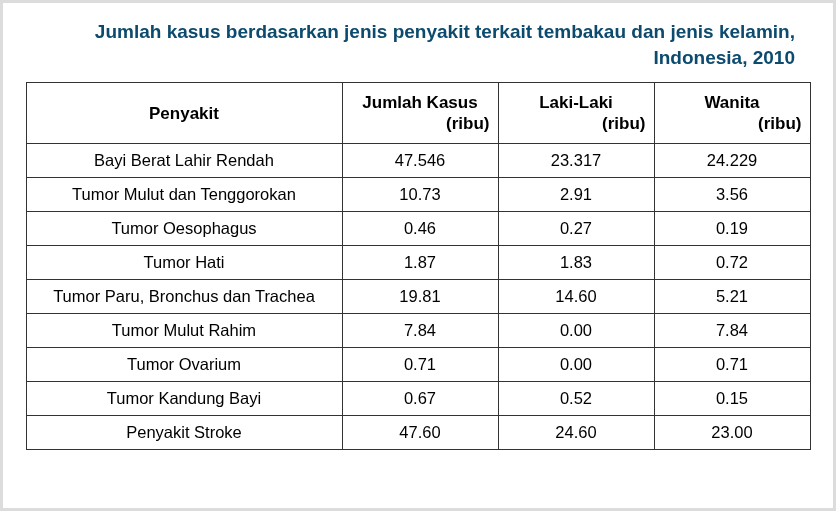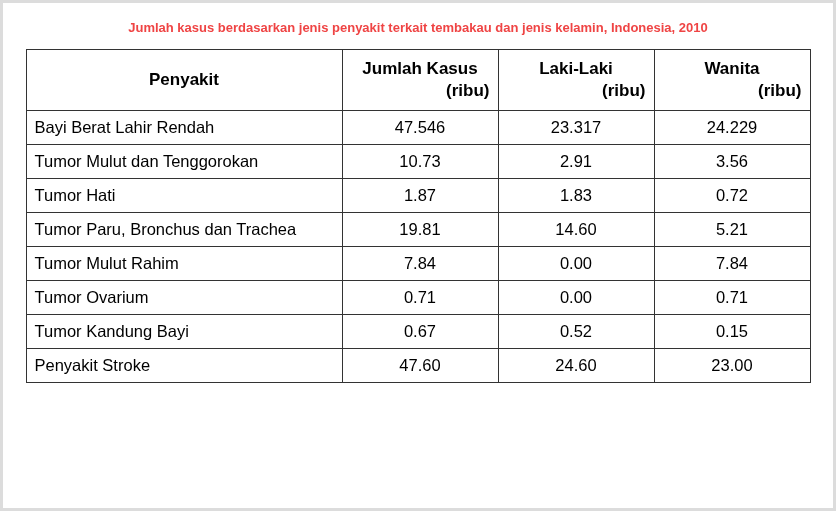--- a/index.html
+++ b/index.html
@@ -16,38 +16,39 @@
   }
   .page {
     box-sizing: border-box;
     width: 836px;
     height: 511px;
     border: 3px solid #dcdcdc;
     padding: 10px 22px 0 22px;
     background: #ffffff;
   }
   .title {
-    text-align: center;
-    font-size: 13px;
+    text-align: right;
+    font-size: 19px;
     font-weight: bold;
     line-height: 1.35;
     margin: 6px 16px 12px 16px;
-    color: #ef4444;
+    color: #0c4a6e;
   }
   table.data {
     border-collapse: collapse;
     width: 784px;
     margin: 0 auto;
     table-layout: fixed;
   }
   table.data th, table.data td {
     border: 1px solid #333333;
     font-size: 16.5px;
     padding: 3px 8px;
     vertical-align: middle;
+    text-align: center;
   }
   table.data thead th {
     font-weight: bold;
     text-align: center;
     height: 54px;
     line-height: 1.25;
     font-size: 17px;
   }
   col.c-name { width: 316px; }
   col.c-num  { width: 156px; }
@@ -102,20 +103,26 @@
         <td class="num">23.317</td>
         <td class="num">24.229</td>
       </tr>
       <tr>
         <td class="name">Tumor Mulut dan Tenggorokan</td>
         <td class="num">10.73</td>
         <td class="num">2.91</td>
         <td class="num">3.56</td>
       </tr>
       <tr>
+        <td class="name">Tumor Oesophagus</td>
+        <td class="num">0.46</td>
+        <td class="num">0.27</td>
+        <td class="num">0.19</td>
+      </tr>
+      <tr>
         <td class="name">Tumor Hati</td>
         <td class="num">1.87</td>
         <td class="num">1.83</td>
         <td class="num">0.72</td>
       </tr>
       <tr>
         <td class="name">Tumor Paru, Bronchus dan Trachea</td>
         <td class="num">19.81</td>
         <td class="num">14.60</td>
         <td class="num">5.21</td>

